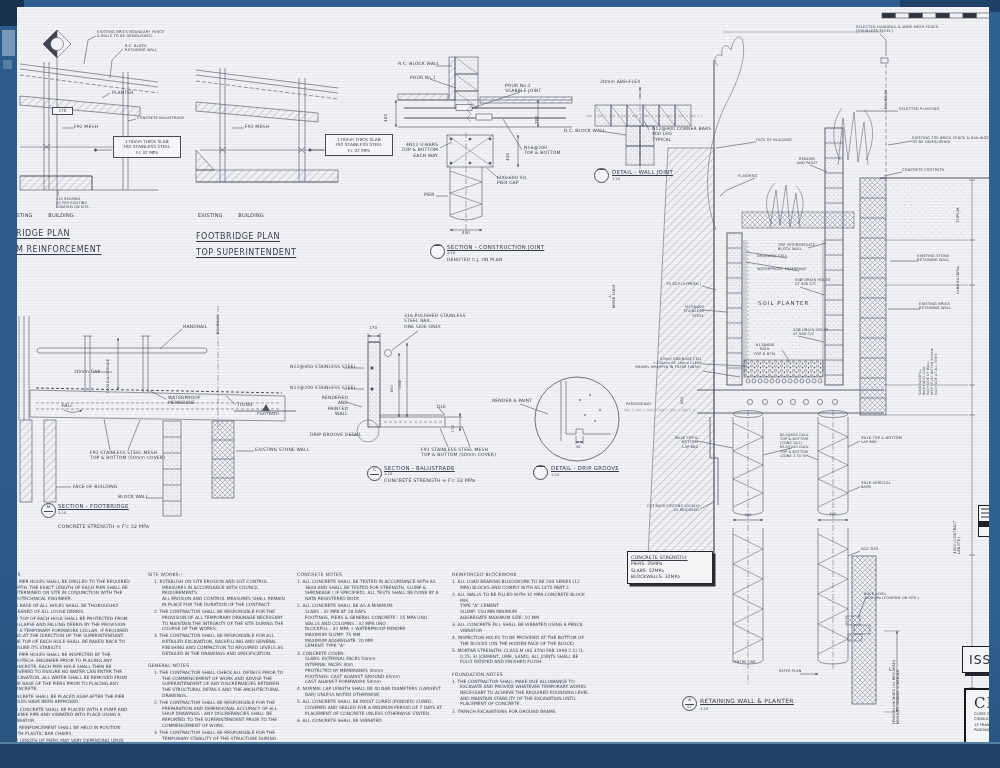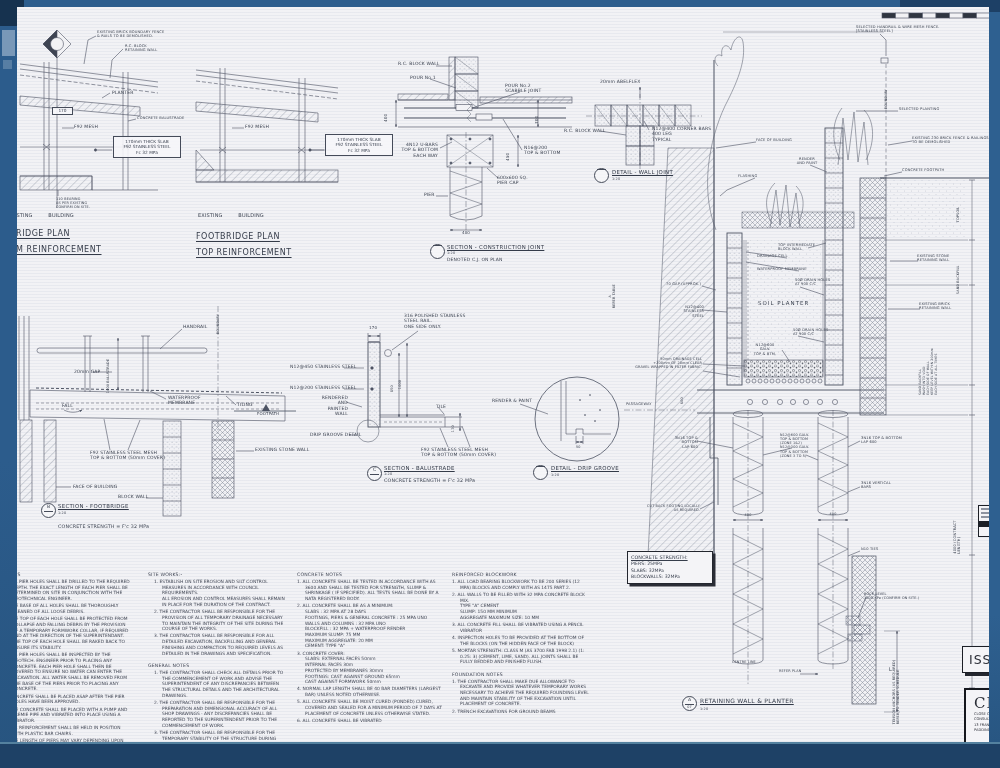--- a/index.html
+++ b/index.html
@@ -337,21 +337,21 @@
   <div class="lbl" style="left:8px;top:212px;word-spacing:14px;font-size:5px">EXISTING BUILDING</div>
   <div class="ptitle lbl" style="left:-14px;top:229px">FOOTBRIDGE PLAN</div>
   <div class="ptitle lbl" style="left:-14px;top:245px">BOTTOM REINFORCEMENT</div>
 
   <div class="lbl" style="left:245px;top:124px">F92 MESH</div>
   <div class="box" style="left:325px;top:134px;width:62px">170mm THICK SLAB
 F92 STAINLESS STEEL
 Fc 32 MPa</div>
   <div class="lbl" style="left:198px;top:212px;word-spacing:14px;font-size:5px">EXISTING BUILDING</div>
   <div class="ptitle lbl" style="left:196px;top:232px">FOOTBRIDGE PLAN</div>
-  <div class="ptitle lbl" style="left:196px;top:248px">TOP REINFORCEMENT</div>
+  <div class="ptitle lbl" style="left:196px;top:248px">TOP SUPERINTENDENT</div>
 
   <div class="lbl" style="left:398px;top:61px">R.C. BLOCK WALL</div>
   <div class="lbl" style="left:410px;top:75px">POUR No.1</div>
   <div class="lbl" style="left:505px;top:83px">POUR No.2
 SCABBLE JOINT</div>
   <div class="lbl rot f40" style="left:389px;top:117px">400</div>
   <div class="lbl rot f40" style="left:540px;top:119px">300</div>
   <div class="lbl rot f40" style="left:511px;top:156px">450</div>
   <div class="lbl rt" style="left:398px;top:142px;width:40px">4N12 U-BARS
 TOP &amp; BOTTOM

